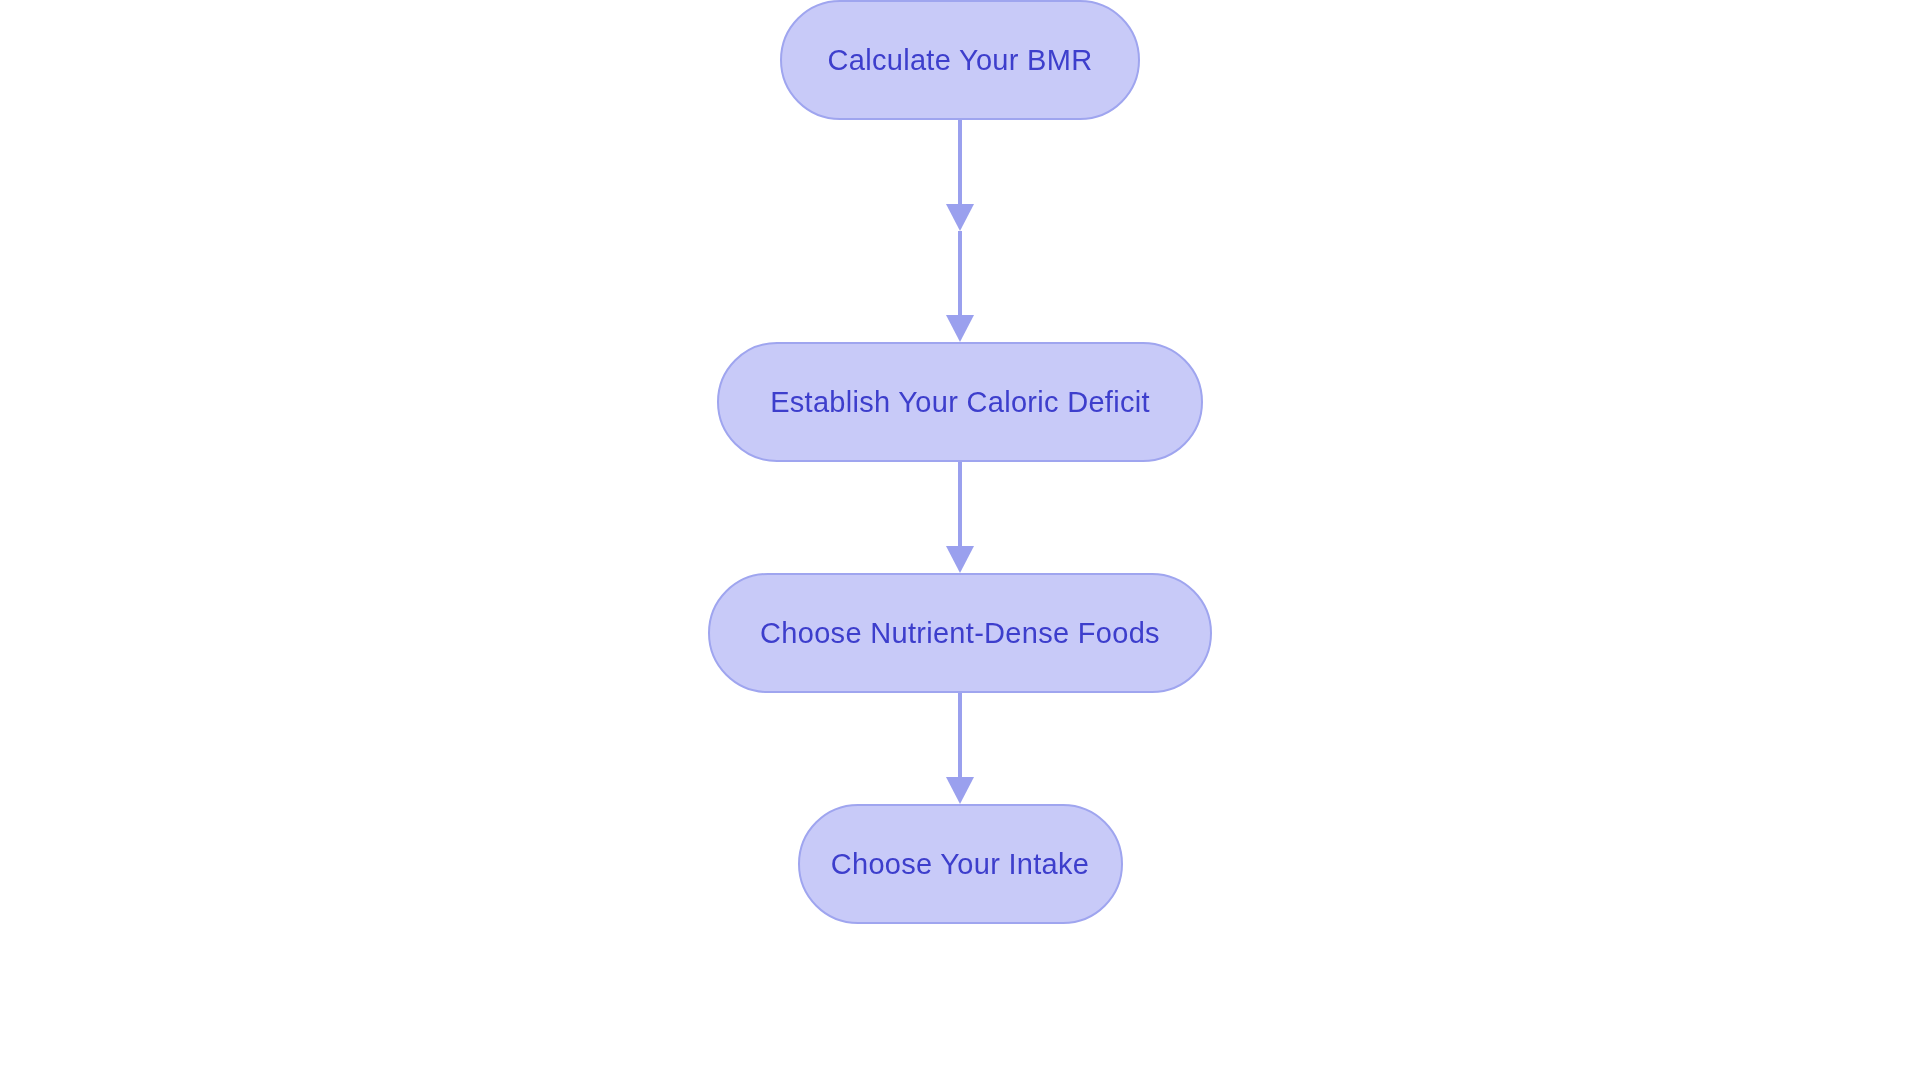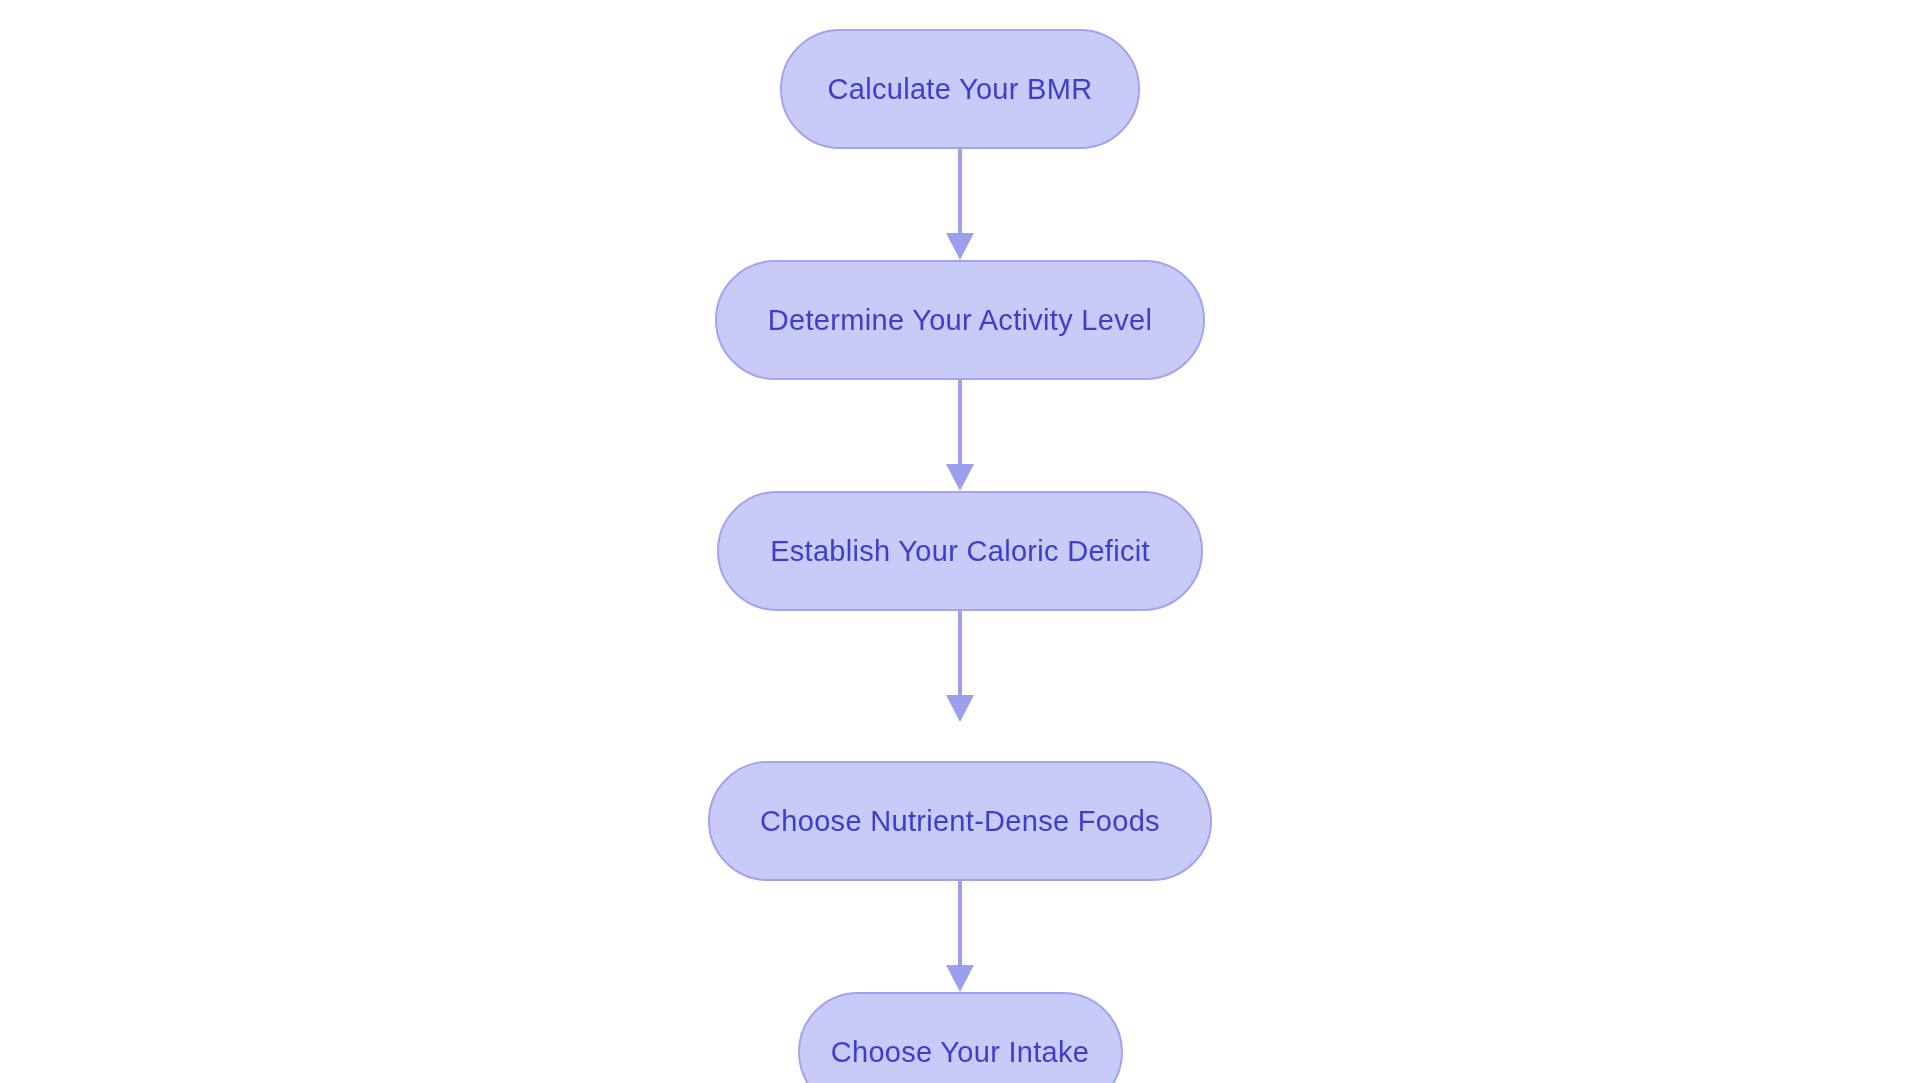--- a/index.html
+++ b/index.html
@@ -17,21 +17,21 @@
     overflow: hidden;
     font-family: "Liberation Sans", sans-serif;
   }
   .canvas {
     position: relative;
     width: 1920px;
     height: 1083px;
     display: flex;
     flex-direction: column;
     align-items: center;
-    padding-top: 29px;
+    padding-top: 0;
   }
   .node {
     height: 120px;
     border-radius: 60px;
     background: var(--node-fill);
     border: 2px solid var(--node-border);
     display: flex;
     align-items: center;
     justify-content: center;
     flex: 0 0 auto;
@@ -39,21 +39,21 @@
   .node-label {
     color: var(--node-text);
     font-size: 29px;
     font-weight: 500;
     letter-spacing: 0.3px;
     white-space: nowrap;
   }
   .w-bmr      { width: 360px; }
   .w-activity { width: 490px; }
   .w-deficit  { width: 486px; }
-  .w-foods    { width: 504px; margin-top: 39px; }
+  .w-foods    { width: 504px; }
   .w-intake   { width: 325px; }
   .connector {
     height: 111px;
     display: flex;
     flex-direction: column;
     align-items: center;
     flex: 0 0 auto;
   }
   .connector .line {
     width: 4px;
@@ -77,23 +77,20 @@
 
   <div class="node w-bmr">
     <span class="node-label">Calculate Your BMR</span>
   </div>
 
   <div class="connector">
     <div class="line"></div>
     <div class="head"></div>
   </div>
 
-  <div class="node w-activity">
-    <span class="node-label">Determine Your Activity Level</span>
-  </div>
 
   <div class="connector">
     <div class="line"></div>
     <div class="head"></div>
   </div>
 
   <div class="node w-deficit">
     <span class="node-label">Establish Your Caloric Deficit</span>
   </div>
 

